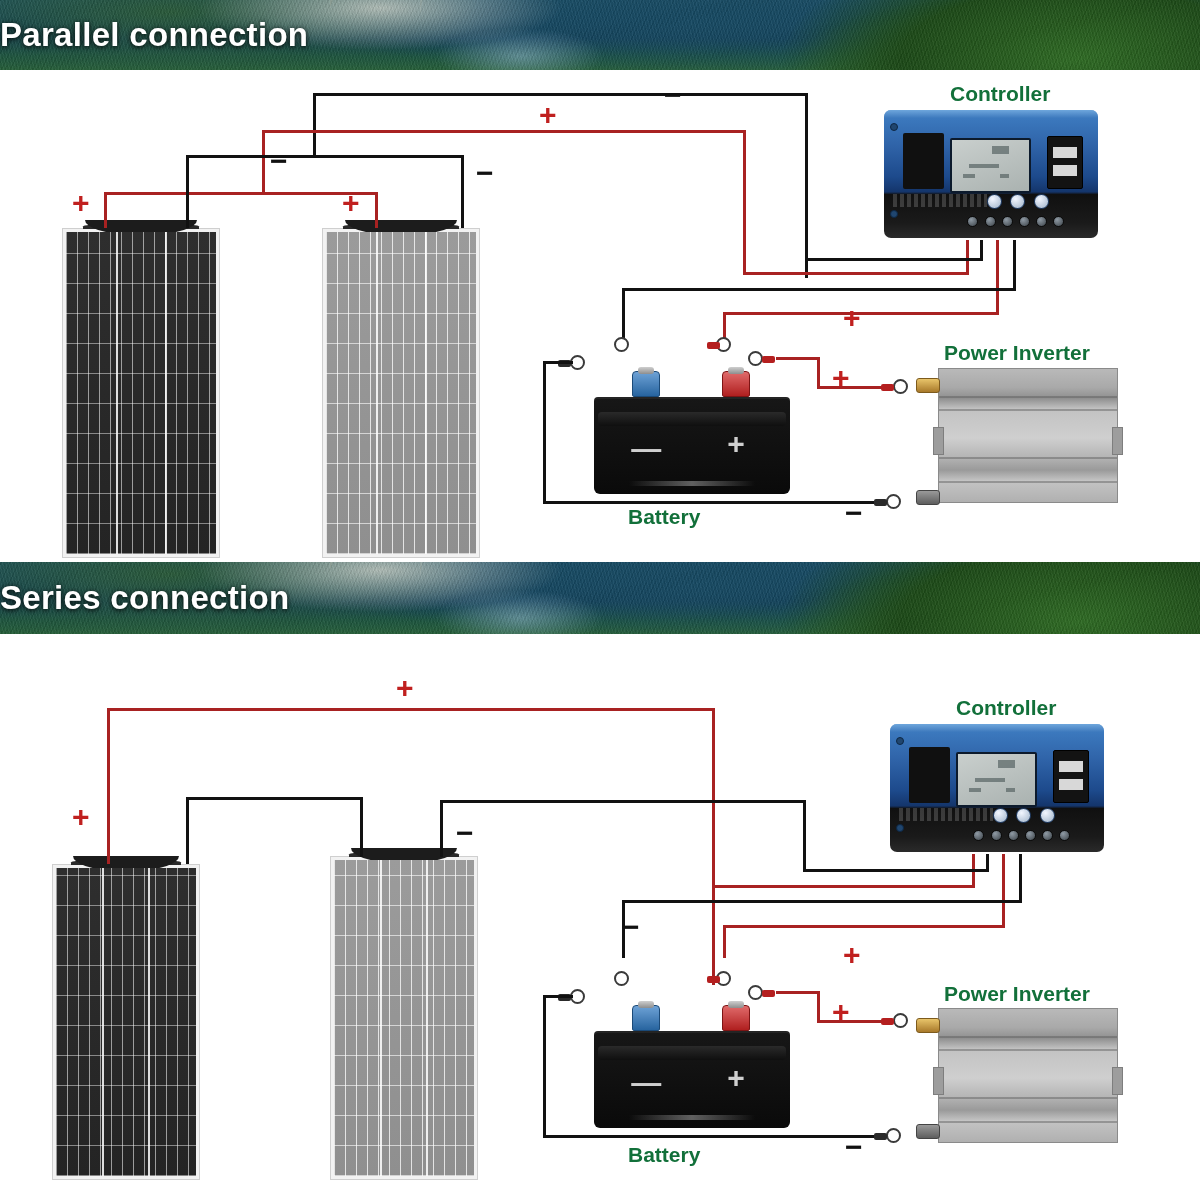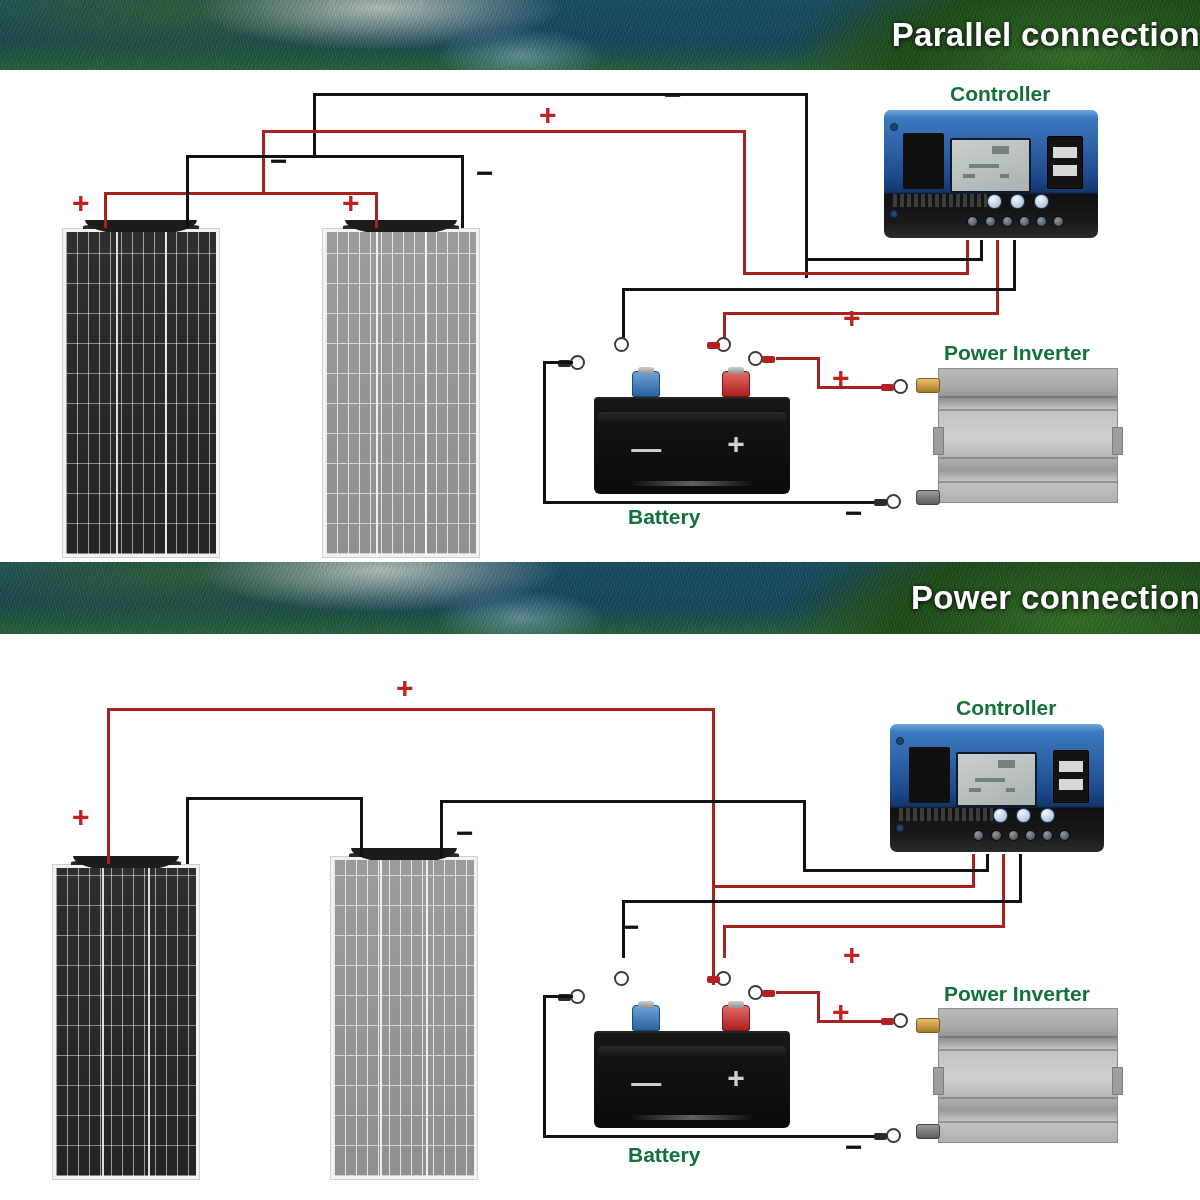--- a/index.html
+++ b/index.html
@@ -23,22 +23,22 @@
   .banner .grain{position:absolute;inset:0;opacity:.40;
       background-image:
         repeating-linear-gradient(77deg, rgba(255,255,255,.10) 0 1px, rgba(0,0,0,.12) 1px 3px),
         repeating-linear-gradient(-63deg, rgba(0,0,0,.16) 0 1px, rgba(255,255,255,.05) 1px 4px);
   }
   .banner .ridge{position:absolute;inset:0;opacity:.5;
       background:
         linear-gradient(112deg, rgba(180,180,160,.45) 0 2px, rgba(180,180,160,0) 3px) 330px 0/260px 100% no-repeat,
         linear-gradient(100deg, rgba(200,200,180,.35) 0 2px, rgba(200,200,180,0) 3px) 420px 0/180px 100% no-repeat;}
   .banner .title{position:absolute;left:0;right:0;top:50%;transform:translateY(-50%);
-      text-align:right;color:#fff;font-weight:bold;letter-spacing:.3px;
-      text-shadow:0 0 5px rgba(0,0,0,.55),0 2px 4px rgba(0,0,0,.5);margin-left:23px;}
+      text-align:left;color:#fff;font-weight:bold;letter-spacing:.3px;
+      text-shadow:0 0 5px rgba(0,0,0,.55),0 2px 4px rgba(0,0,0,.5);}
 
   #banner-parallel{top:0;height:70px;}
   #banner-parallel .title{font-size:33px;}
   #banner-series{top:562px;height:72px;}
   #banner-series .title{font-size:33px;}
 
   
   .wire{position:absolute;background:#111;}
   .wire.red{background:#a82222;}
   .wire.h{height:3px;}
@@ -283,21 +283,21 @@
       <div class="inv-tab" style="right:-5px;top:44%;"></div>
     </div>
     <div class="inv-post" style="left:916px;top:378px;"></div>
     <div class="inv-post dark" style="left:916px;top:490px;"></div>
   </div>
 
   <div class="banner" id="banner-series">
     <div class="photo"></div>
     <div class="grain"></div>
     <div class="ridge"></div>
-    <div class="title">Power connection</div>
+    <div class="title">Series connection</div>
   </div>
 
   <div>
 
     <div class="panel dark" style="left:52px;top:864px;width:148px;height:316px;">
       <div class="jwing" style="left:18px;width:44px;"></div>
       <div class="jwing" style="right:18px;width:44px;"></div>
       <div class="jbox"></div>
       <div class="cells">
         <div class="colsep" style="left:33%;"></div>

